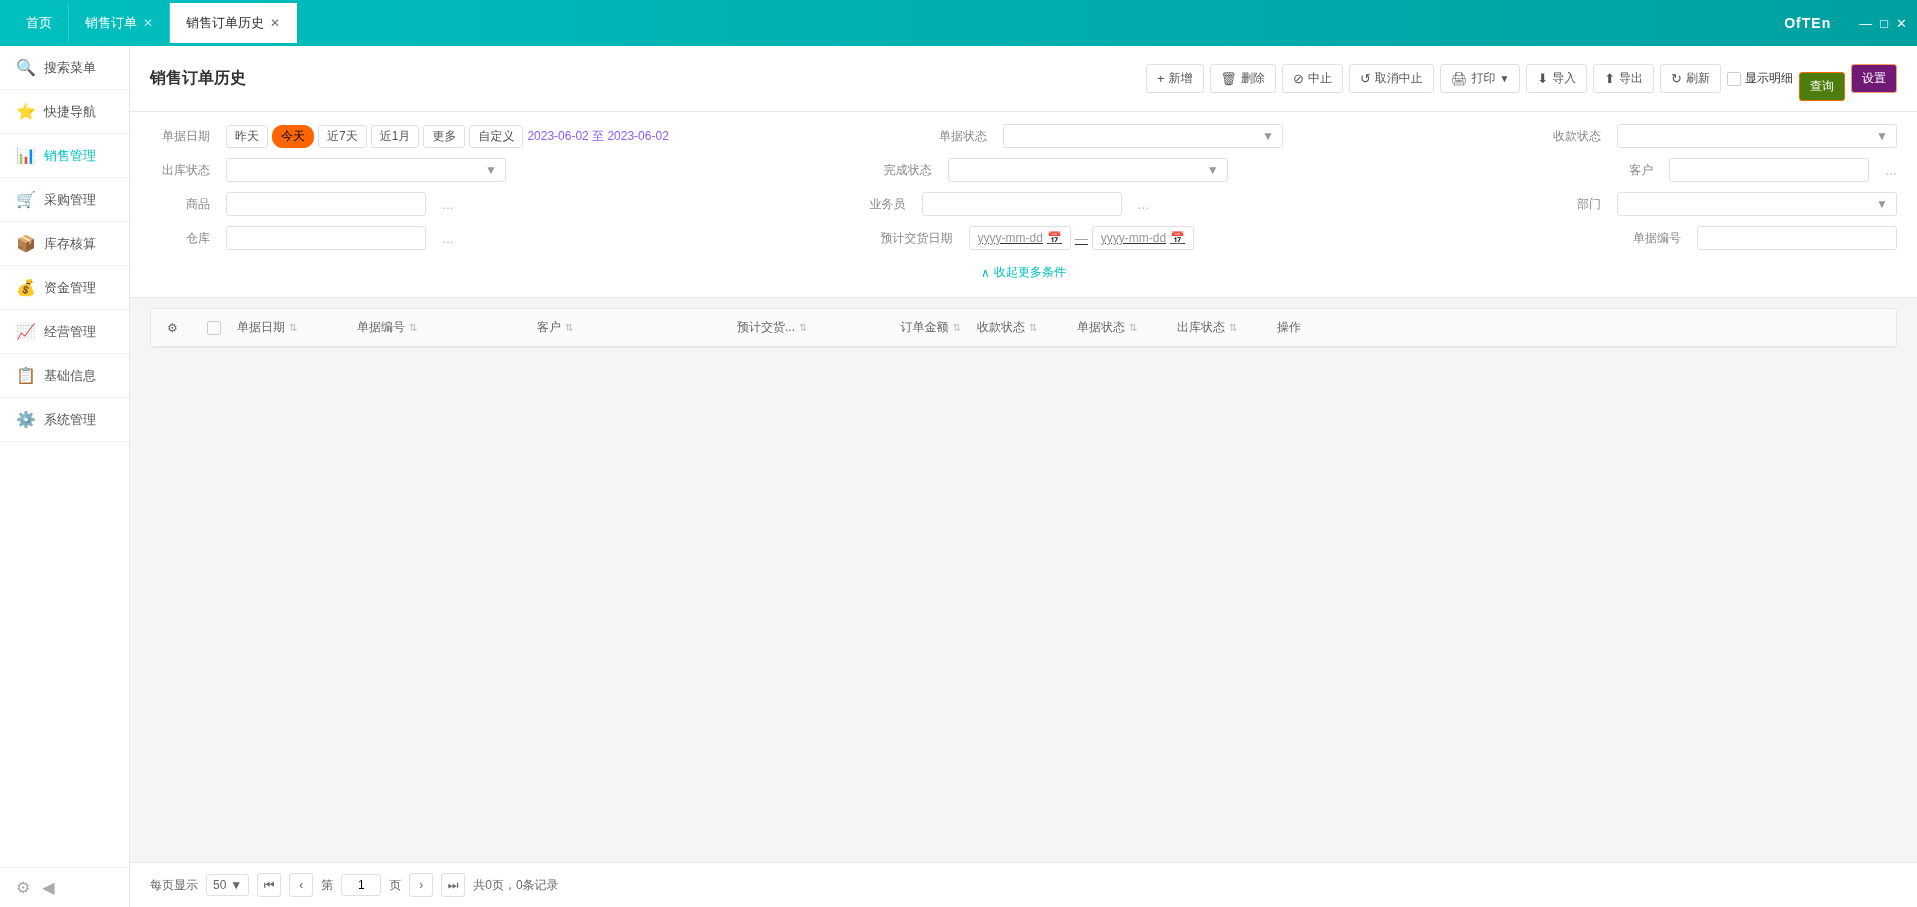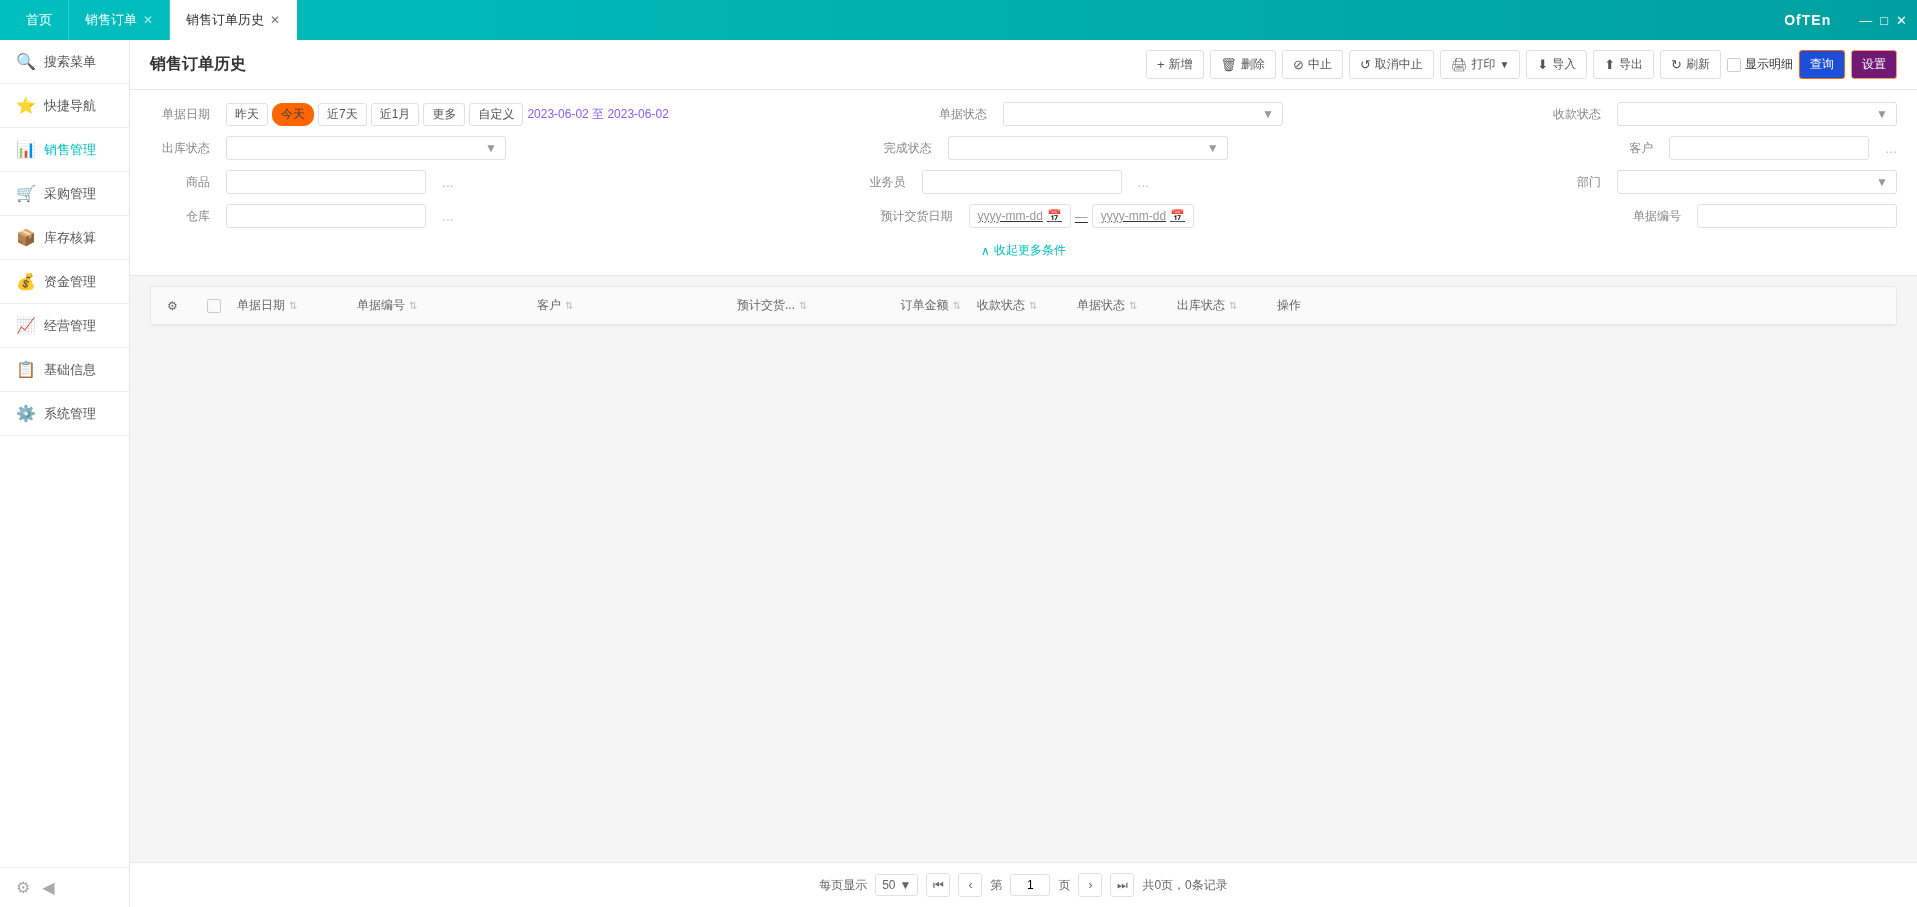--- a/index.html
+++ b/index.html
@@ -1,20 +1,20 @@
 <!DOCTYPE html>
 <html><head>
   <meta charset="utf-8">
   <style>
     * { box-sizing: border-box; margin: 0; padding: 0; }
     body { font-family: 'Microsoft YaHei', Arial, sans-serif; font-size: 13px; background: #f5f5f5; color: #333; display: flex; flex-direction: column; height: 907px; overflow: hidden; }
 
     
     .top-bar {
-      height: 40px;
+      height: 46px;
       background: linear-gradient(90deg, #00bfbf 0%, #00a0a0 100%);
       display: flex;
       align-items: center;
       padding: 0 10px;
       justify-content: space-between;
     }
     .top-bar-left { display: flex; align-items: center; gap: 0; }
     .tab-item {
       height: 40px;
       padding: 0 16px;
@@ -108,21 +108,21 @@
       gap: 4px;
       padding: 5px 10px;
       border: 1px solid #e0e0e0;
       border-radius: 3px;
       background: #fff;
       cursor: pointer;
       font-size: 12px;
       color: #555;
       white-space: nowrap;
     }
-    .toolbar-btn.primary { background: #1d4ed8; color: #fff; border-color: #ff6600; }
+    .toolbar-btn.primary { background: #4d7c0f; color: #fff; border-color: #ff6600; margin-top: 16px; }
     .toolbar-btn .btn-icon { font-size: 13px; }
 
     
     .filter-area {
       background: #fff;
       padding: 12px 20px;
       border-bottom: 1px solid #e8e8e8;
     }
     .filter-row {
       display: flex;
@@ -147,21 +147,21 @@
       padding: 2px 8px;
       border: 1px solid #e0e0e0;
       border-radius: 3px;
       background: #fff;
       cursor: pointer;
       font-size: 12px;
       color: #555;
     }
     .date-btn.active {
       background: #ff6600;
-      color: #404040;
+      color: #000000;
       border-color: #ff6600;
       border-radius: 10px;
     }
     .date-range-text { font-size: 12px; color: #8b5cf6; }
     .filter-select {
       display: flex;
       align-items: center;
       border: 1px solid #e0e0e0;
       border-radius: 3px;
       padding: 4px 8px;
@@ -275,21 +275,21 @@
       margin-bottom: 16px;
     }
 
     
     .footer-bar {
       background: #fff;
       border-top: 1px solid #e8e8e8;
       padding: 10px 20px;
       display: flex;
       align-items: center;
-      justify-content: center;
+      justify-content: flex-start;
       gap: 8px;
       font-size: 12px;
       color: #666;
     }
     .page-size-select {
       border: 1px solid #e0e0e0;
       border-radius: 3px;
       padding: 3px 6px;
       font-size: 12px;
       display: flex;

